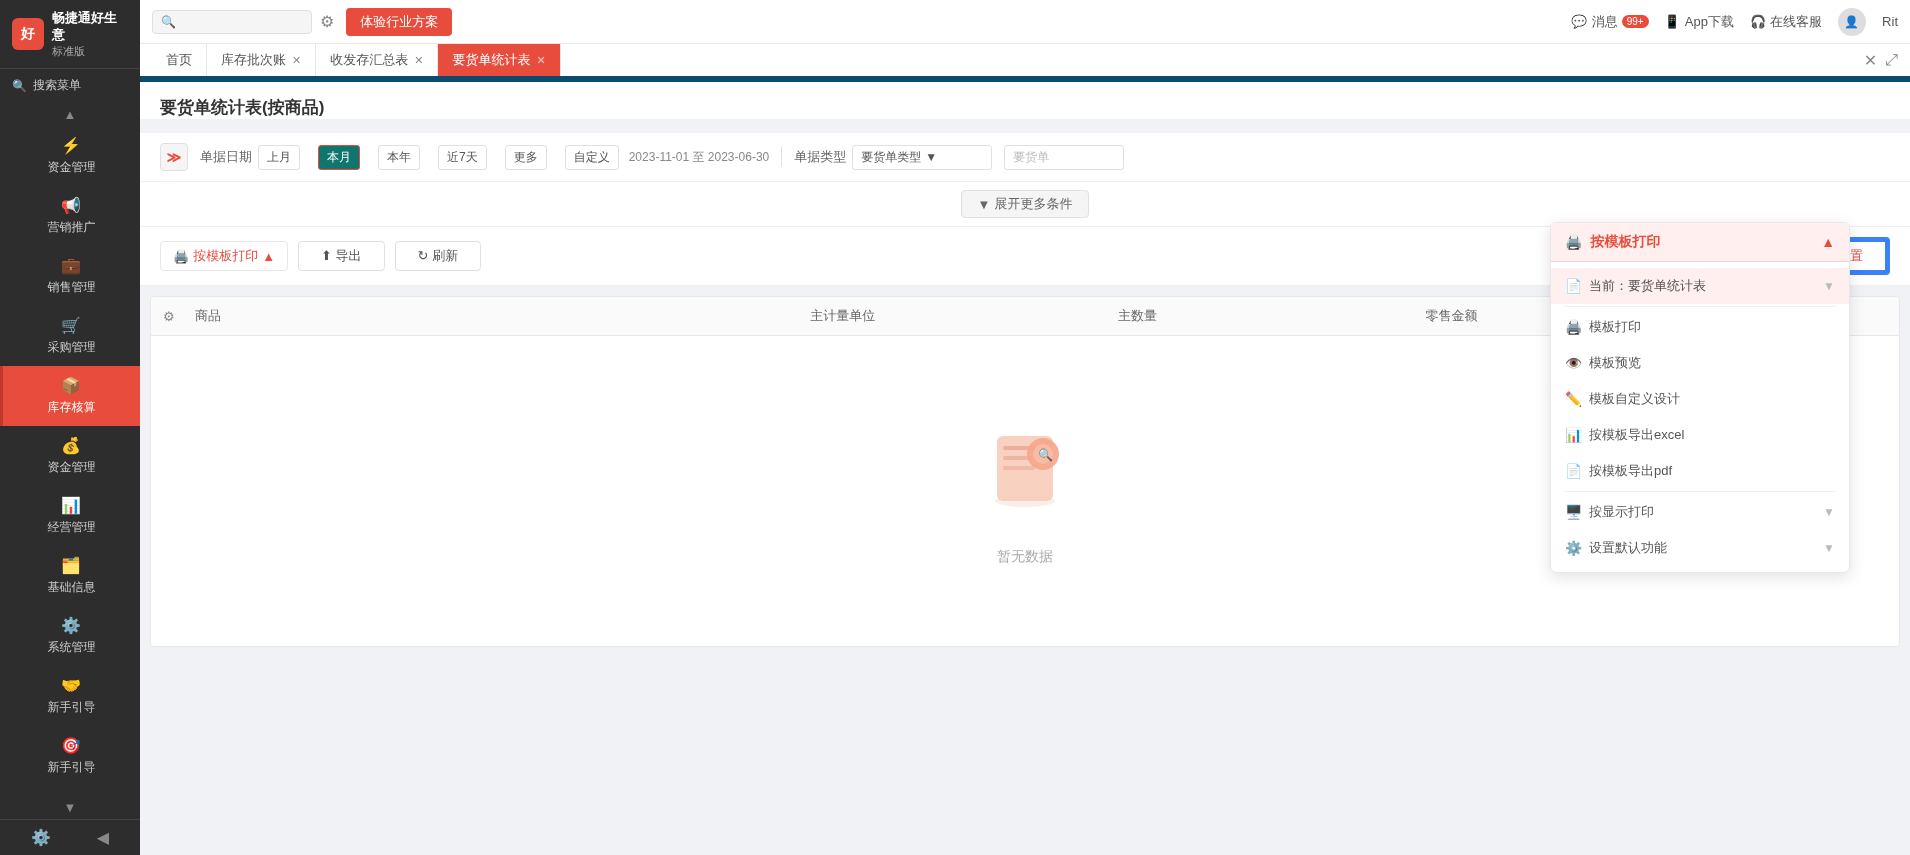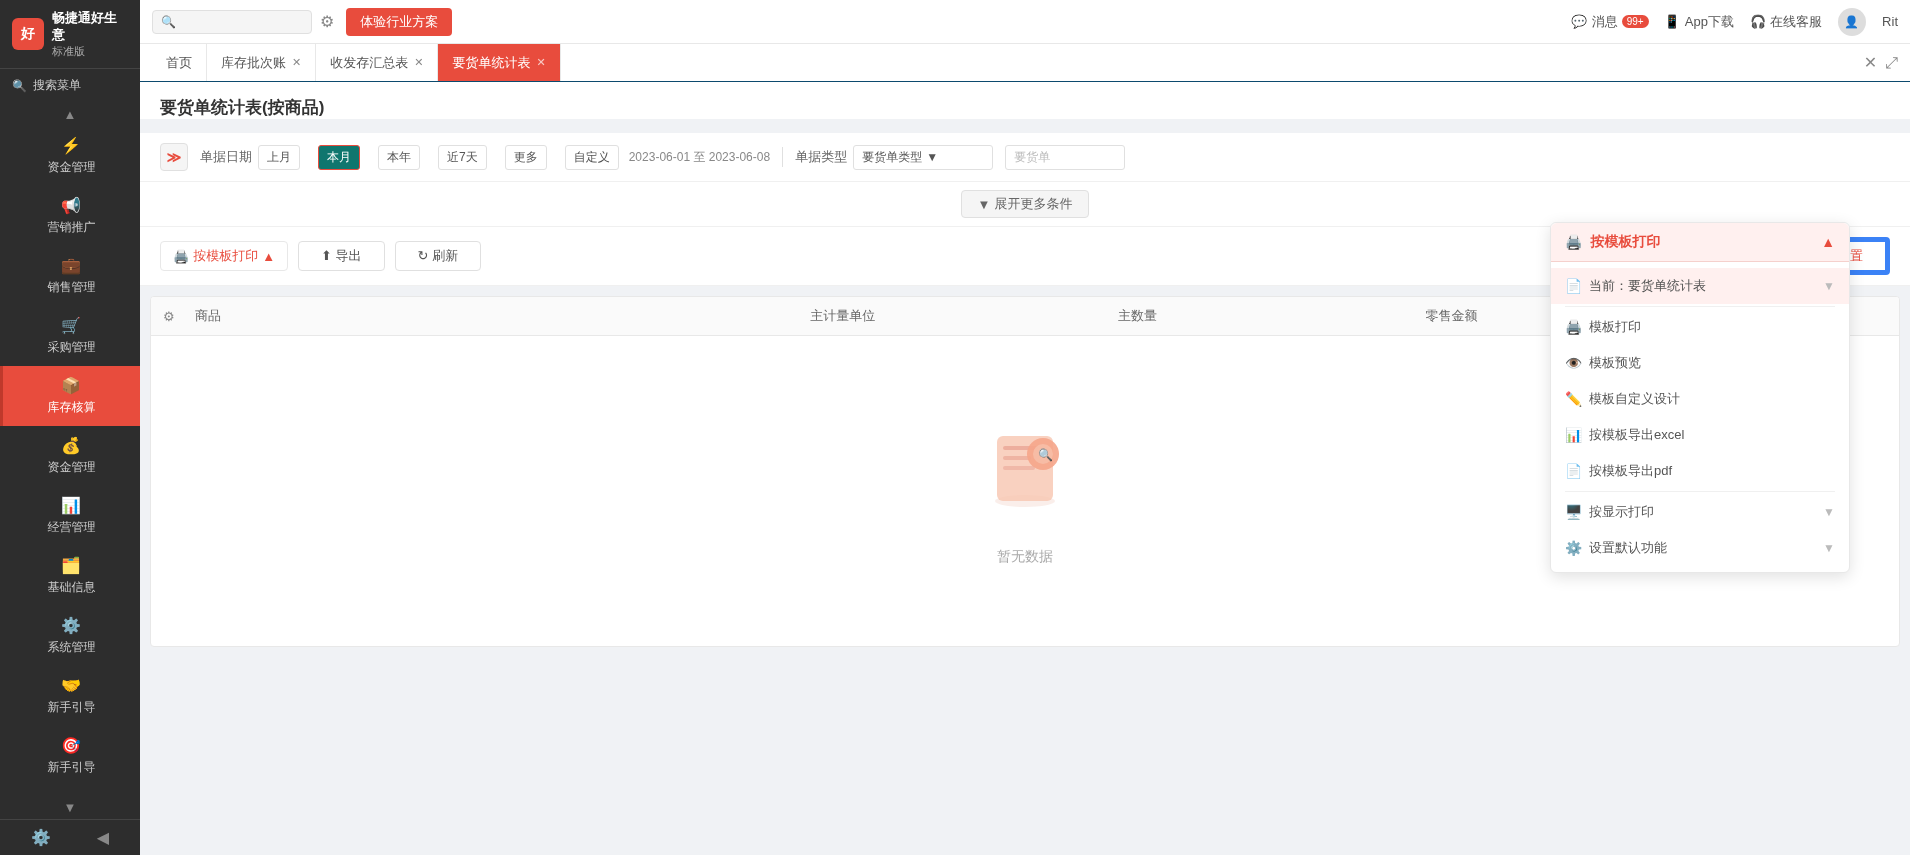--- a/index.html
+++ b/index.html
@@ -155,21 +155,21 @@
       display: flex; align-items: center; justify-content: center;
       font-size: 12px; color: #888;
     }
     .topbar-username { color: #555; font-size: 13px; }
 
     
     .tabs {
       display: flex;
       align-items: center;
       background: #fff;
-      border-bottom: 1px solid #0c4a6e;
+      border-bottom: 6px solid #0c4a6e;
       padding: 0 12px;
       height: 38px;
       flex-shrink: 0;
       gap: 0;
     }
     .tab {
       display: flex;
       align-items: center;
       padding: 0 14px;
       height: 100%;
@@ -621,21 +621,21 @@
       <div class="filter-section">
         <span class="filter-label">单据日期</span>
         <div class="date-btns">
           <button class="date-btn">上月</button>
           <button class="date-btn active">本月</button>
           <button class="date-btn">本年</button>
           <button class="date-btn">近7天</button>
           <button class="date-btn">更多</button>
           <button class="date-btn">自定义</button>
         </div>
-        <span class="date-range">2023-06-01 至 2023-06-08</span>
+        <span class="date-range">2023-11-01 至 2023-06-30</span>
       </div>
 
       <div class="filter-divider"></div>
 
       <div class="filter-section">
         <span class="filter-label">单据类型</span>
         <div class="filter-select">
           <span>要货单类型</span>
           <span>▼</span>
         </div>

